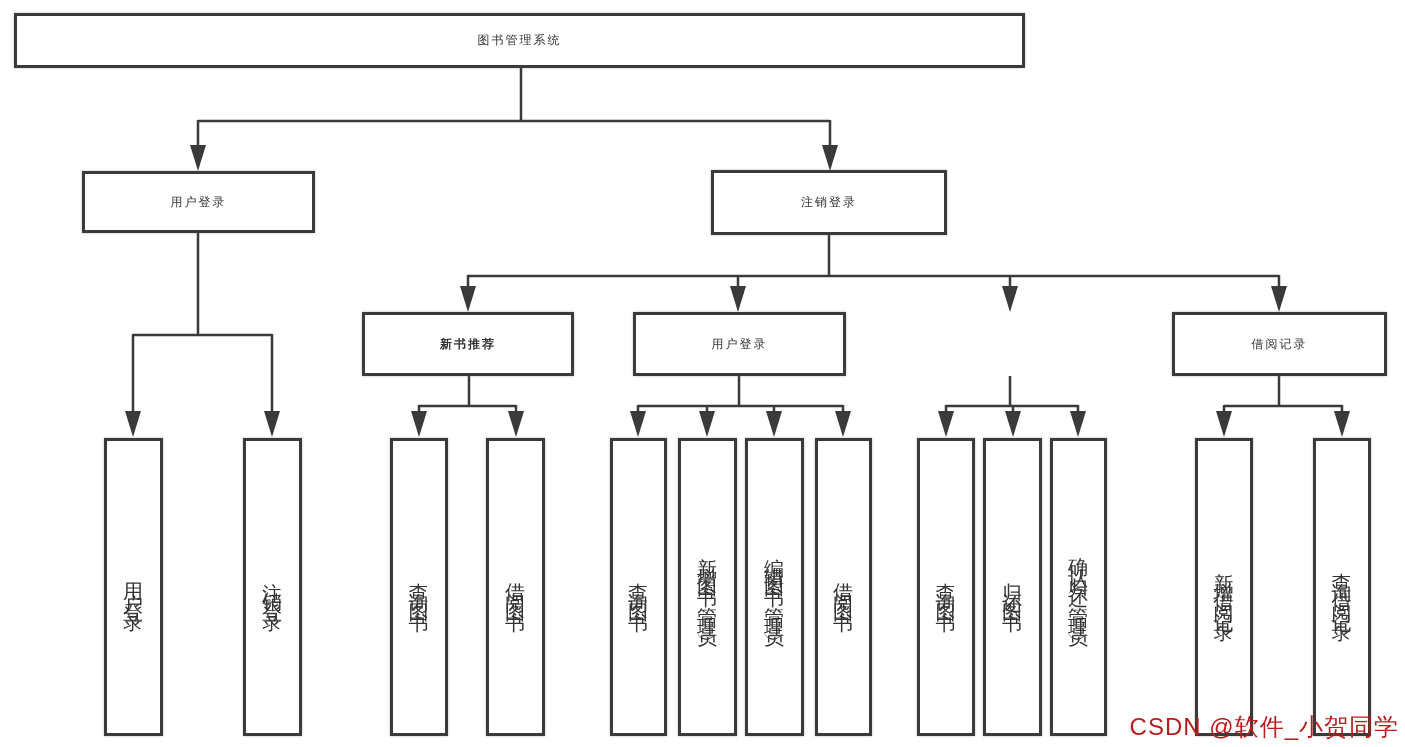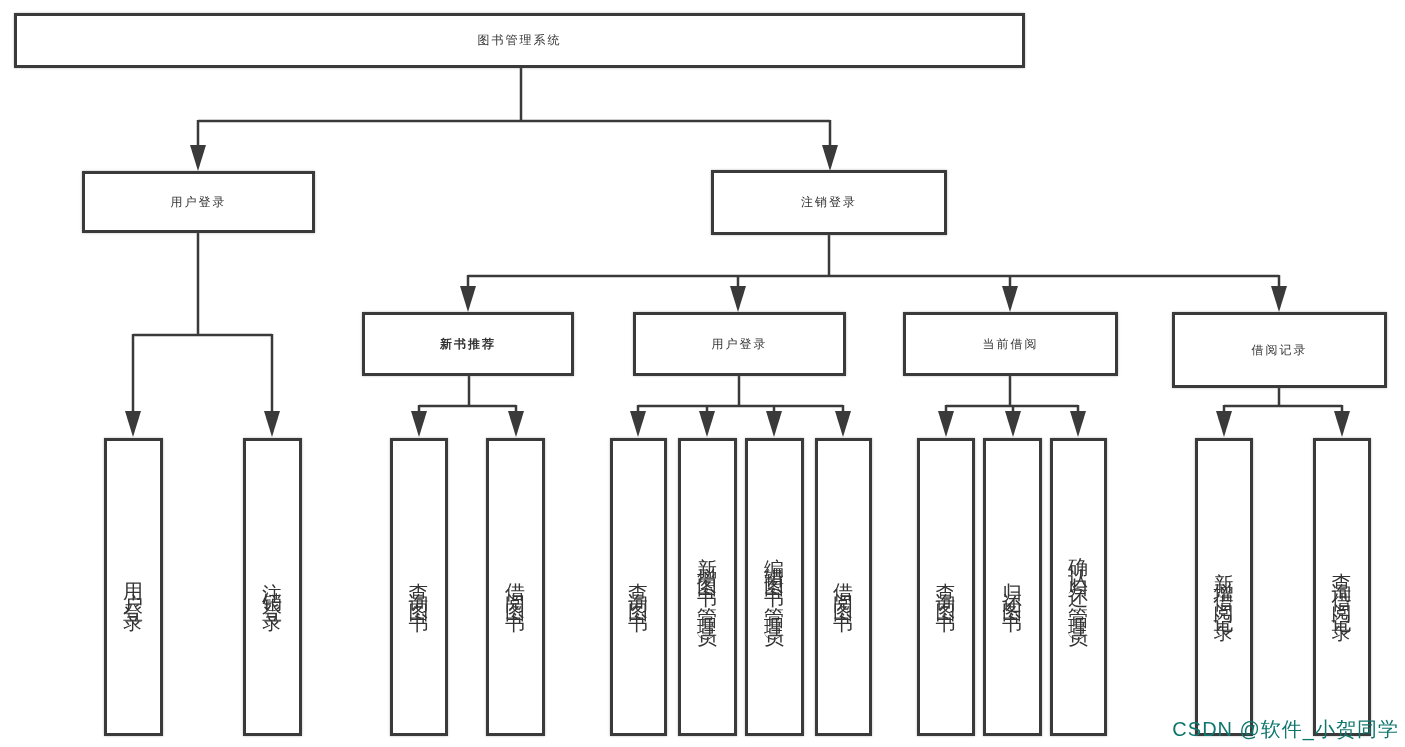--- a/index.html
+++ b/index.html
@@ -41,42 +41,42 @@
   }
   
   #n-root  { left: 14px;  top: 13px;  width: 1011px; height: 55px; }
   
   #n-l2-0  { left: 82px;  top: 171px; width: 233px;  height: 62px; }
   #n-l2-1  { left: 711px; top: 170px; width: 236px;  height: 65px; }
   
   #n-l3-0  { left: 362px;  top: 312px; width: 212px; height: 64px; font-weight: bold; }
   #n-l3-1  { left: 633px;  top: 312px; width: 213px; height: 64px; }
   #n-l3-2  { left: 903px;  top: 312px; width: 215px; height: 64px; }
-  #n-l3-3  { left: 1172px; top: 312px; width: 215px; height: 76px; }
+  #n-l3-3  { left: 1172px; top: 312px; width: 215px; height: 64px; }
   
   #n-l4-0  { left: 104px;  top: 438px; width: 59px; height: 298px; }
   #n-l4-1  { left: 243px;  top: 438px; width: 59px; height: 298px; }
   #n-l4-2  { left: 390px;  top: 438px; width: 58px; height: 298px; }
   #n-l4-3  { left: 486px;  top: 438px; width: 59px; height: 298px; }
   #n-l4-4  { left: 610px;  top: 438px; width: 57px; height: 298px; }
   #n-l4-5  { left: 678px;  top: 438px; width: 59px; height: 298px; }
   #n-l4-6  { left: 745px;  top: 438px; width: 59px; height: 298px; }
   #n-l4-7  { left: 815px;  top: 438px; width: 57px; height: 298px; }
   #n-l4-8  { left: 917px;  top: 438px; width: 58px; height: 298px; }
   #n-l4-9  { left: 983px;  top: 438px; width: 59px; height: 298px; }
   #n-l4-10 { left: 1050px; top: 438px; width: 57px; height: 298px; }
   #n-l4-11 { left: 1195px; top: 438px; width: 58px; height: 298px; }
   #n-l4-12 { left: 1313px; top: 438px; width: 58px; height: 298px; }
   .watermark {
     position: absolute;
     right: 6px;
     bottom: 4px;
-    font-size: 20px;
+    font-size: 24px;
     letter-spacing: 1px;
-    color: #0f766e;
+    color: #b91c1c;
     background: transparent;
     white-space: nowrap;
     z-index: 5;
   }
 </style>
 </head>
 <body>
 
 <div class="stage">
 
@@ -127,21 +127,20 @@
     </g>
   </svg>
 
   <div id="n-root" class="box h-box">图书管理系统</div>
 
   <div id="n-l2-0" class="box h-box">用户登录</div>
   <div id="n-l2-1" class="box h-box">注销登录</div>
 
   <div id="n-l3-0" class="box h-box">新书推荐</div>
   <div id="n-l3-1" class="box h-box">用户登录</div>
-  <div id="n-l3-2" class="box h-box">当前借阅</div>
   <div id="n-l3-3" class="box h-box">借阅记录</div>
 
   <div id="n-l4-0" class="box v-box">用户登录</div>
   <div id="n-l4-1" class="box v-box">注销登录</div>
   <div id="n-l4-2" class="box v-box">查询图书</div>
   <div id="n-l4-3" class="box v-box">借阅图书</div>
   <div id="n-l4-4" class="box v-box">查询图书</div>
   <div id="n-l4-5" class="box v-box">新增图书（管理员）</div>
   <div id="n-l4-6" class="box v-box">编辑图书（管理员）</div>
   <div id="n-l4-7" class="box v-box">借阅图书</div>

